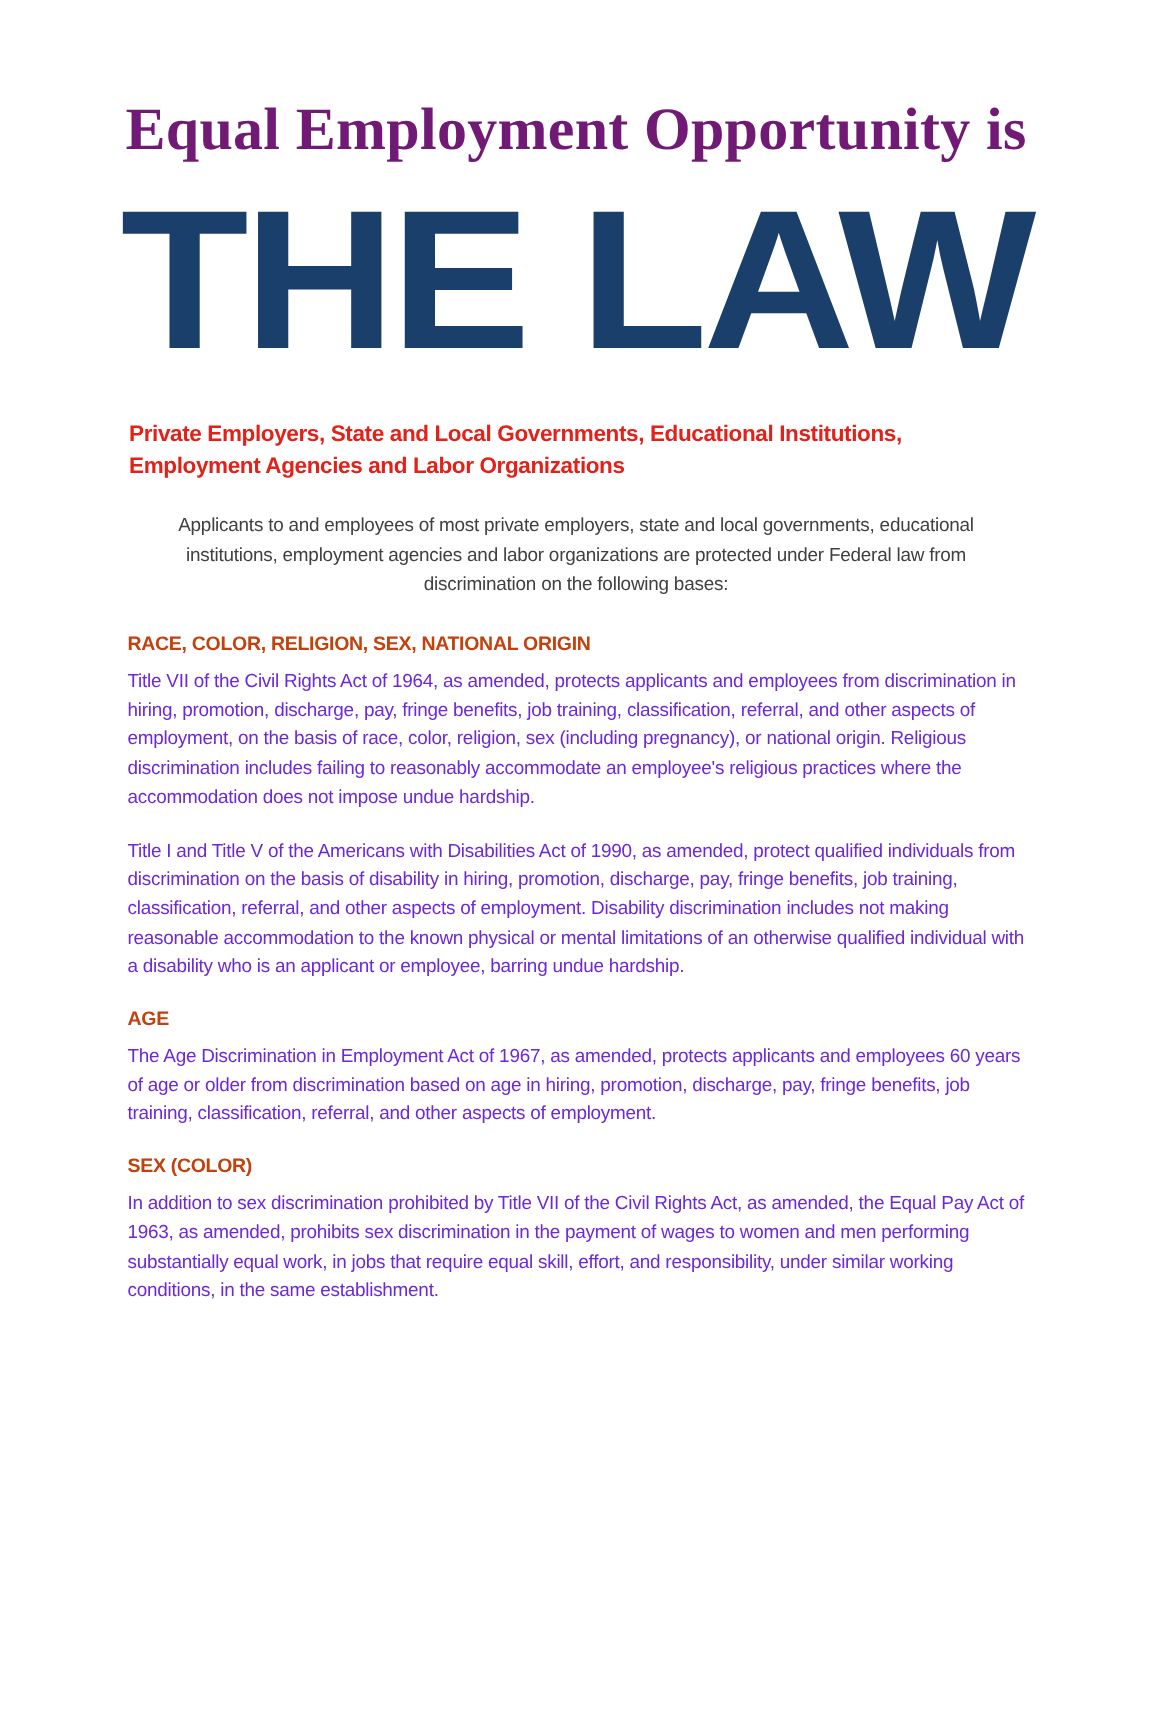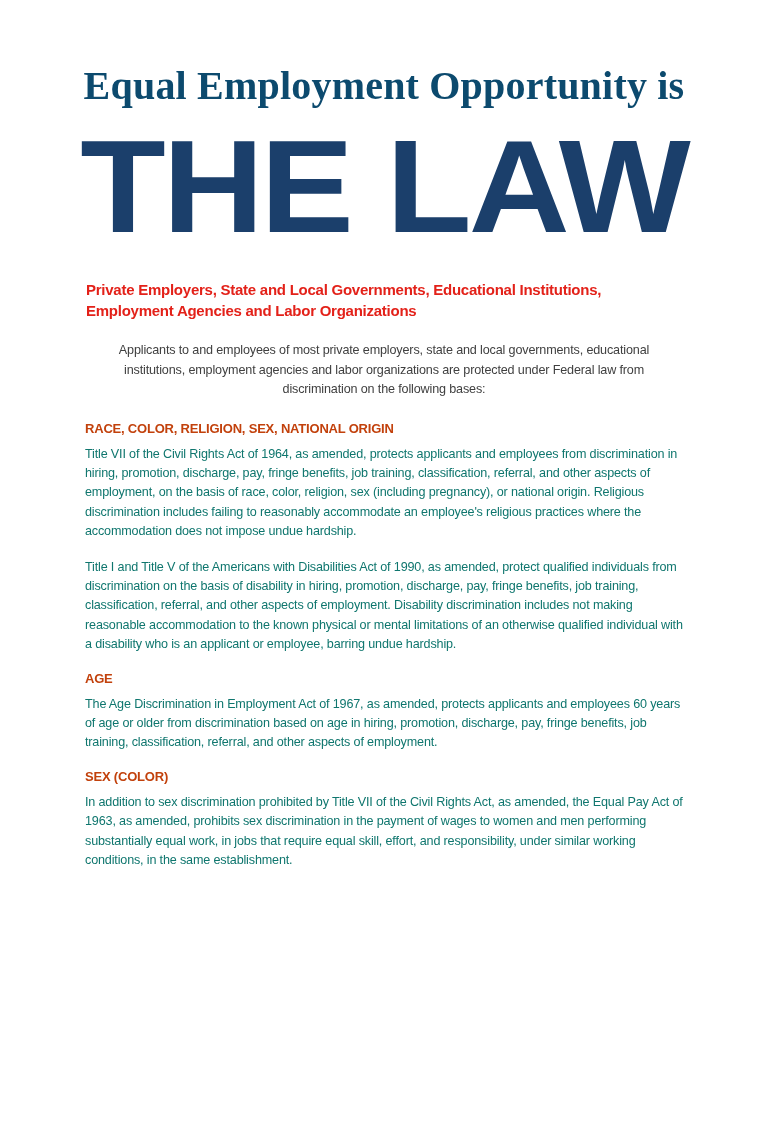--- a/index.html
+++ b/index.html
@@ -27,21 +27,21 @@
   .masthead {
     padding-top: 63px;
     text-align: center;
   }
 
   .eeo-title {
     font-family: "Liberation Serif", serif;
     font-weight: bold;
     font-size: 40px;
     line-height: 46px;
-    color: #0c4a6e;
+    color: #701a75;
     letter-spacing: 0.2px;
     margin: 0;
     white-space: nowrap;
     text-align: center;
   }
 
   .the-law {
     margin: 0;
     padding-top: 22px;
     font-family: "Liberation Sans", sans-serif;
@@ -101,21 +101,21 @@
     font-size: 13px;
     line-height: 16px;
     color: #c2410c;
     letter-spacing: -0.2px;
   }
 
   .section-body {
     margin: 0;
     font-size: 12.6px;
     line-height: 19.4px;
-    color: #0f766e;
+    color: #6d28d9;
     letter-spacing: -0.16px;
     text-align: left;
   }
 </style>
 </head>
 <body>
 
 <div class="poster">
 
   <div class="masthead">

